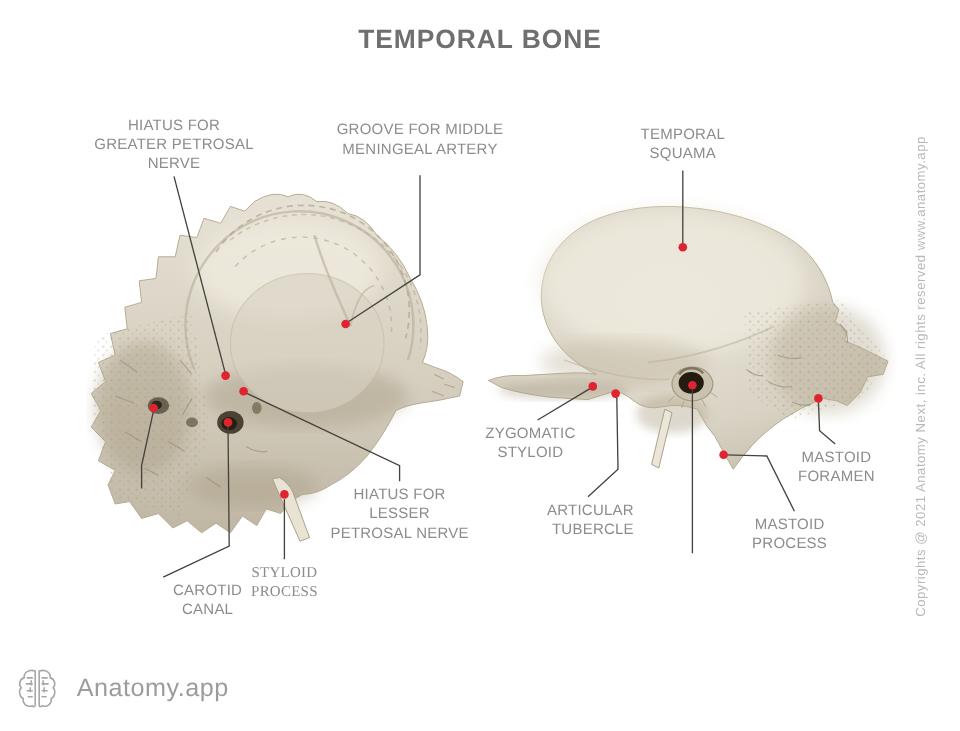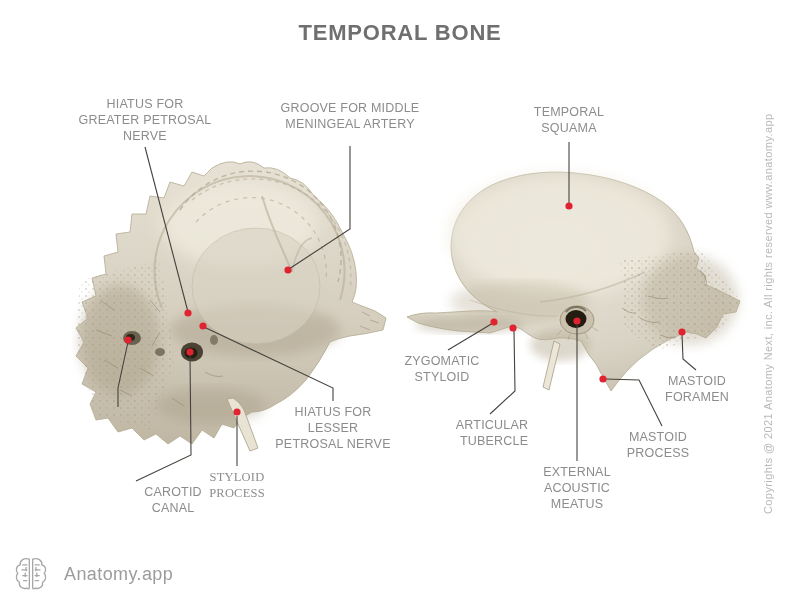--- a/index.html
+++ b/index.html
@@ -25,21 +25,21 @@
     position:absolute;right:6px;top:84px;height:460px;
     writing-mode:vertical-rl;transform:rotate(180deg);
     text-align:center;
     color:var(--watermark-text,#b9b9b9);
     font-size:11px;letter-spacing:.4px;
   }
   .logo{
     position:absolute;left:12px;top:551px;display:flex;align-items:center;gap:14px;
   }
   .logo-text{
-    color:var(--logo-text,#9c9c9c);font-size:18px;letter-spacing:.4px;
+    color:var(--logo-text,#9c9c9c);font-size:21px;letter-spacing:.4px;
   }
 </style>
 </head>
 <body>
 
 <div class="canvas">
 
   <div class="page-title">TEMPORAL BONE</div>
 
   <svg class="figure-svg" width="800" height="609" viewBox="0 0 800 609">
@@ -210,23 +210,20 @@
 LESSER
 PETROSAL NERVE</div>
   <div class="anat-label" style="left:133px;top:484px;margin-left:40px;">CAROTID
 CANAL</div>
   <div class="anat-label" style="left:237px;top:469px;font-family:Liberation Serif, serif;">STYLOID
 PROCESS</div>
   <div class="anat-label" style="left:442px;top:353px;">ZYGOMATIC
 STYLOID</div>
   <div class="anat-label" style="left:492px;top:417px;text-align:right;">ARTICULAR
 TUBERCLE</div>
-  <div class="anat-label" style="left:577px;top:464px;">EXTERNAL
-ACOUSTIC
-MEATUS</div>
   <div class="anat-label" style="left:697px;top:373px;">MASTOID
 FORAMEN</div>
   <div class="anat-label" style="left:658px;top:429px;">MASTOID
 PROCESS</div>
 
   <div class="watermark">Copyrights @ 2021 Anatomy Next, inc. All rights reserved www.anatomy.app</div>
 
   <div class="logo">
     <svg width="38" height="46" viewBox="0 0 46 46">
       <g fill="none" stroke="#a7a7a7" stroke-width="1.6" stroke-linecap="round" stroke-linejoin="round">

